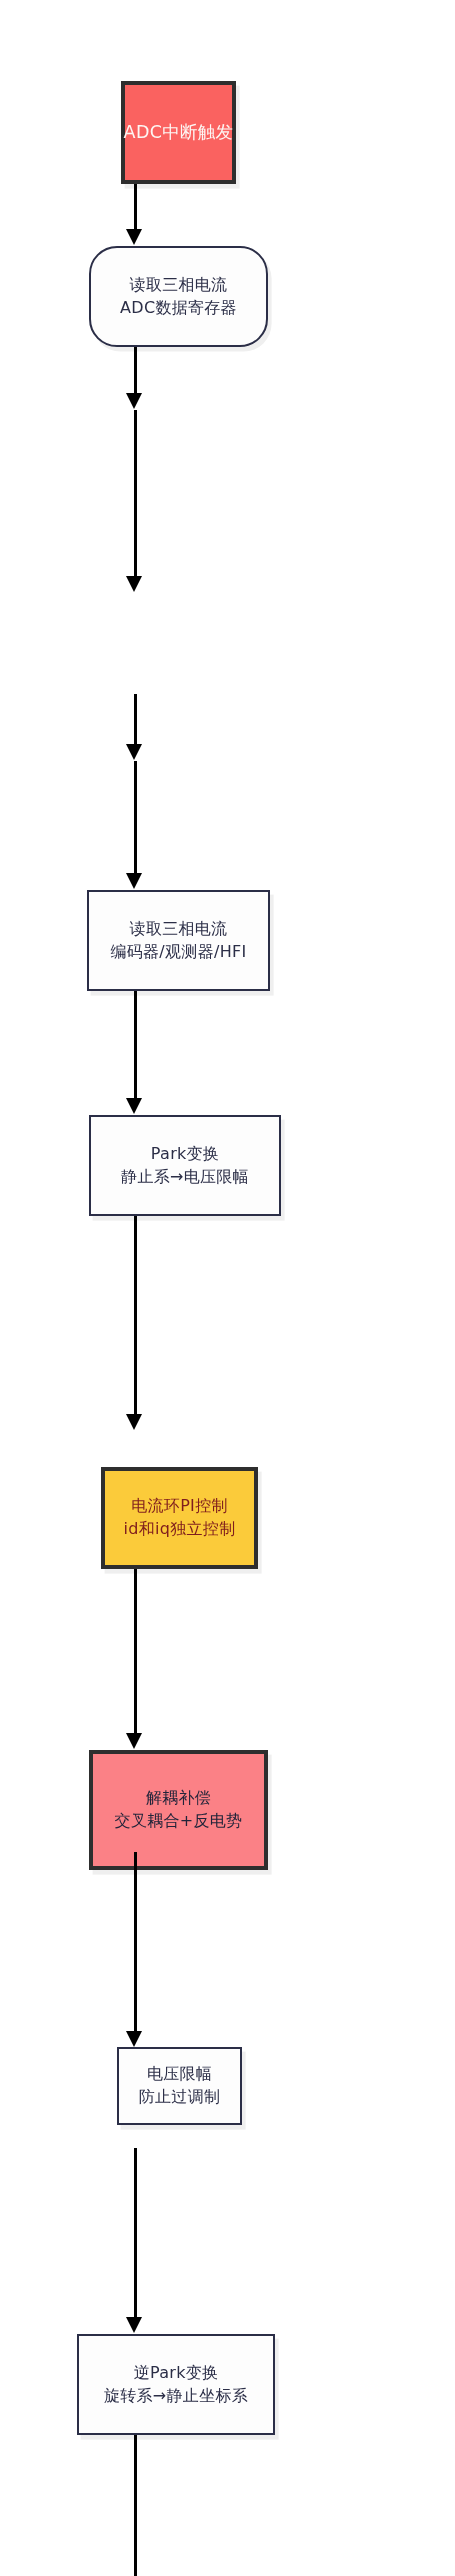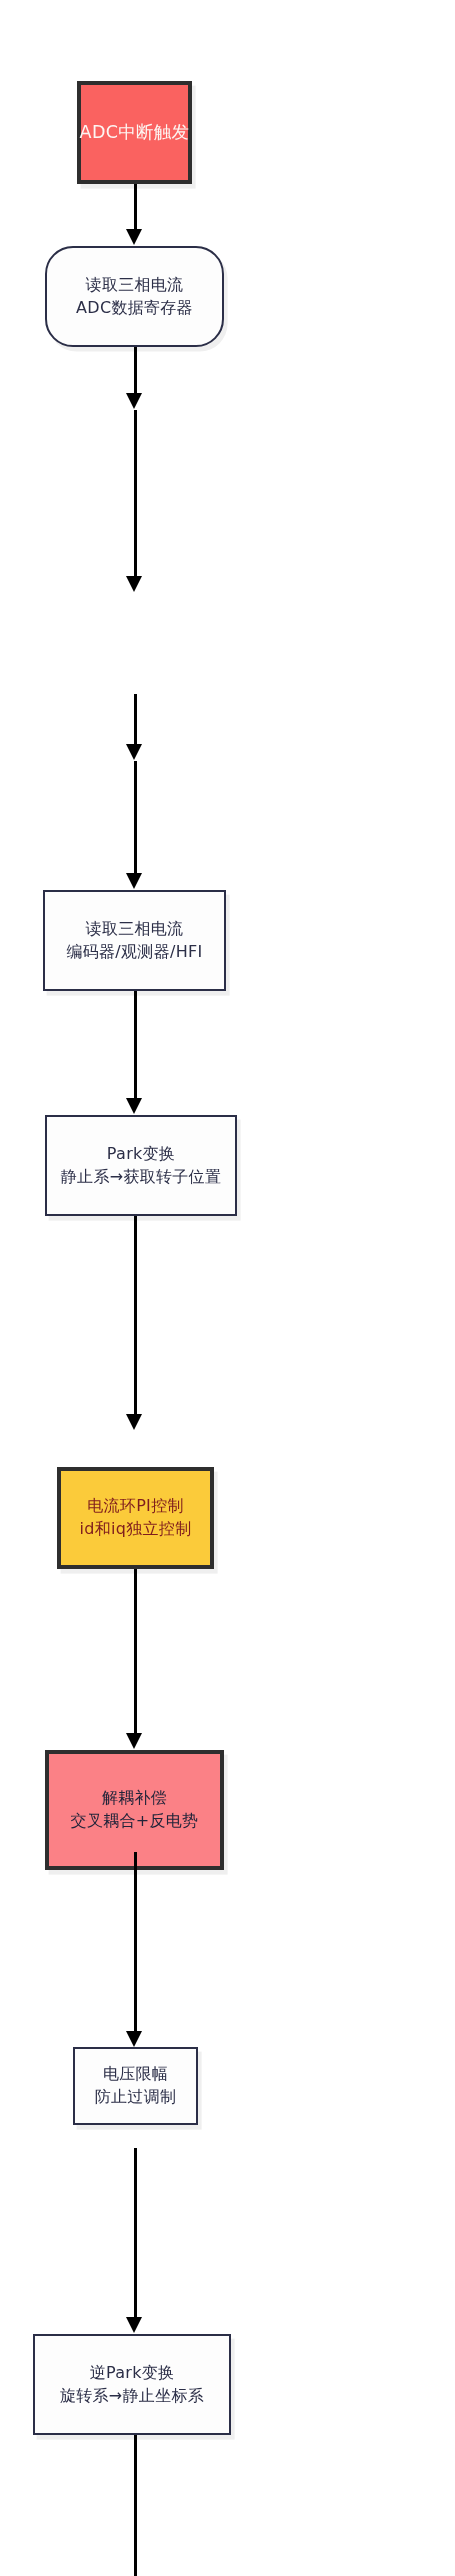--- a/index.html
+++ b/index.html
@@ -20,20 +20,21 @@
   .node{
     position:absolute;
     box-sizing:border-box;
     display:flex;
     flex-direction:column;
     align-items:center;
     justify-content:center;
     text-align:center;
     line-height:1.42;
     letter-spacing:0.3px;
+    margin-left:44px;
   }
   .node .ln{ display:block; white-space:nowrap; }
 
   
   .node.plain{
     background:#fdfdfd;
     border:2.6px solid #2b2e47;
     color:#2b2e47;
     box-shadow:3.6px 4.6px 0 0 #efefef;
     font-size:16px;
@@ -111,21 +112,21 @@
     <div class="shaft" style="height:112px;"></div>
     <div class="head" style="top:112px;"></div>
   </div>
   <div class="arrow" style="left:135px; top:991px; height:124px;">
     <div class="shaft" style="height:107px;"></div>
     <div class="head" style="top:107px;"></div>
   </div>
 
   <div class="node plain" style="left:45px; top:1115px; width:192px; height:101px;">
     <span class="ln">Park变换</span>
-    <span class="ln">静止系→获取转子位置</span>
+    <span class="ln">静止系→电压限幅</span>
   </div>
   <div class="arrow" style="left:135px; top:1216px; height:214px;">
     <div class="shaft" style="height:198px;"></div>
     <div class="head" style="top:198px;"></div>
   </div>
 
   <div class="node accent yellow" style="left:57px; top:1467px; width:157px; height:102px;">
     <span class="ln">电流环PI控制</span>
     <span class="ln">id和iq独立控制</span>
   </div>

